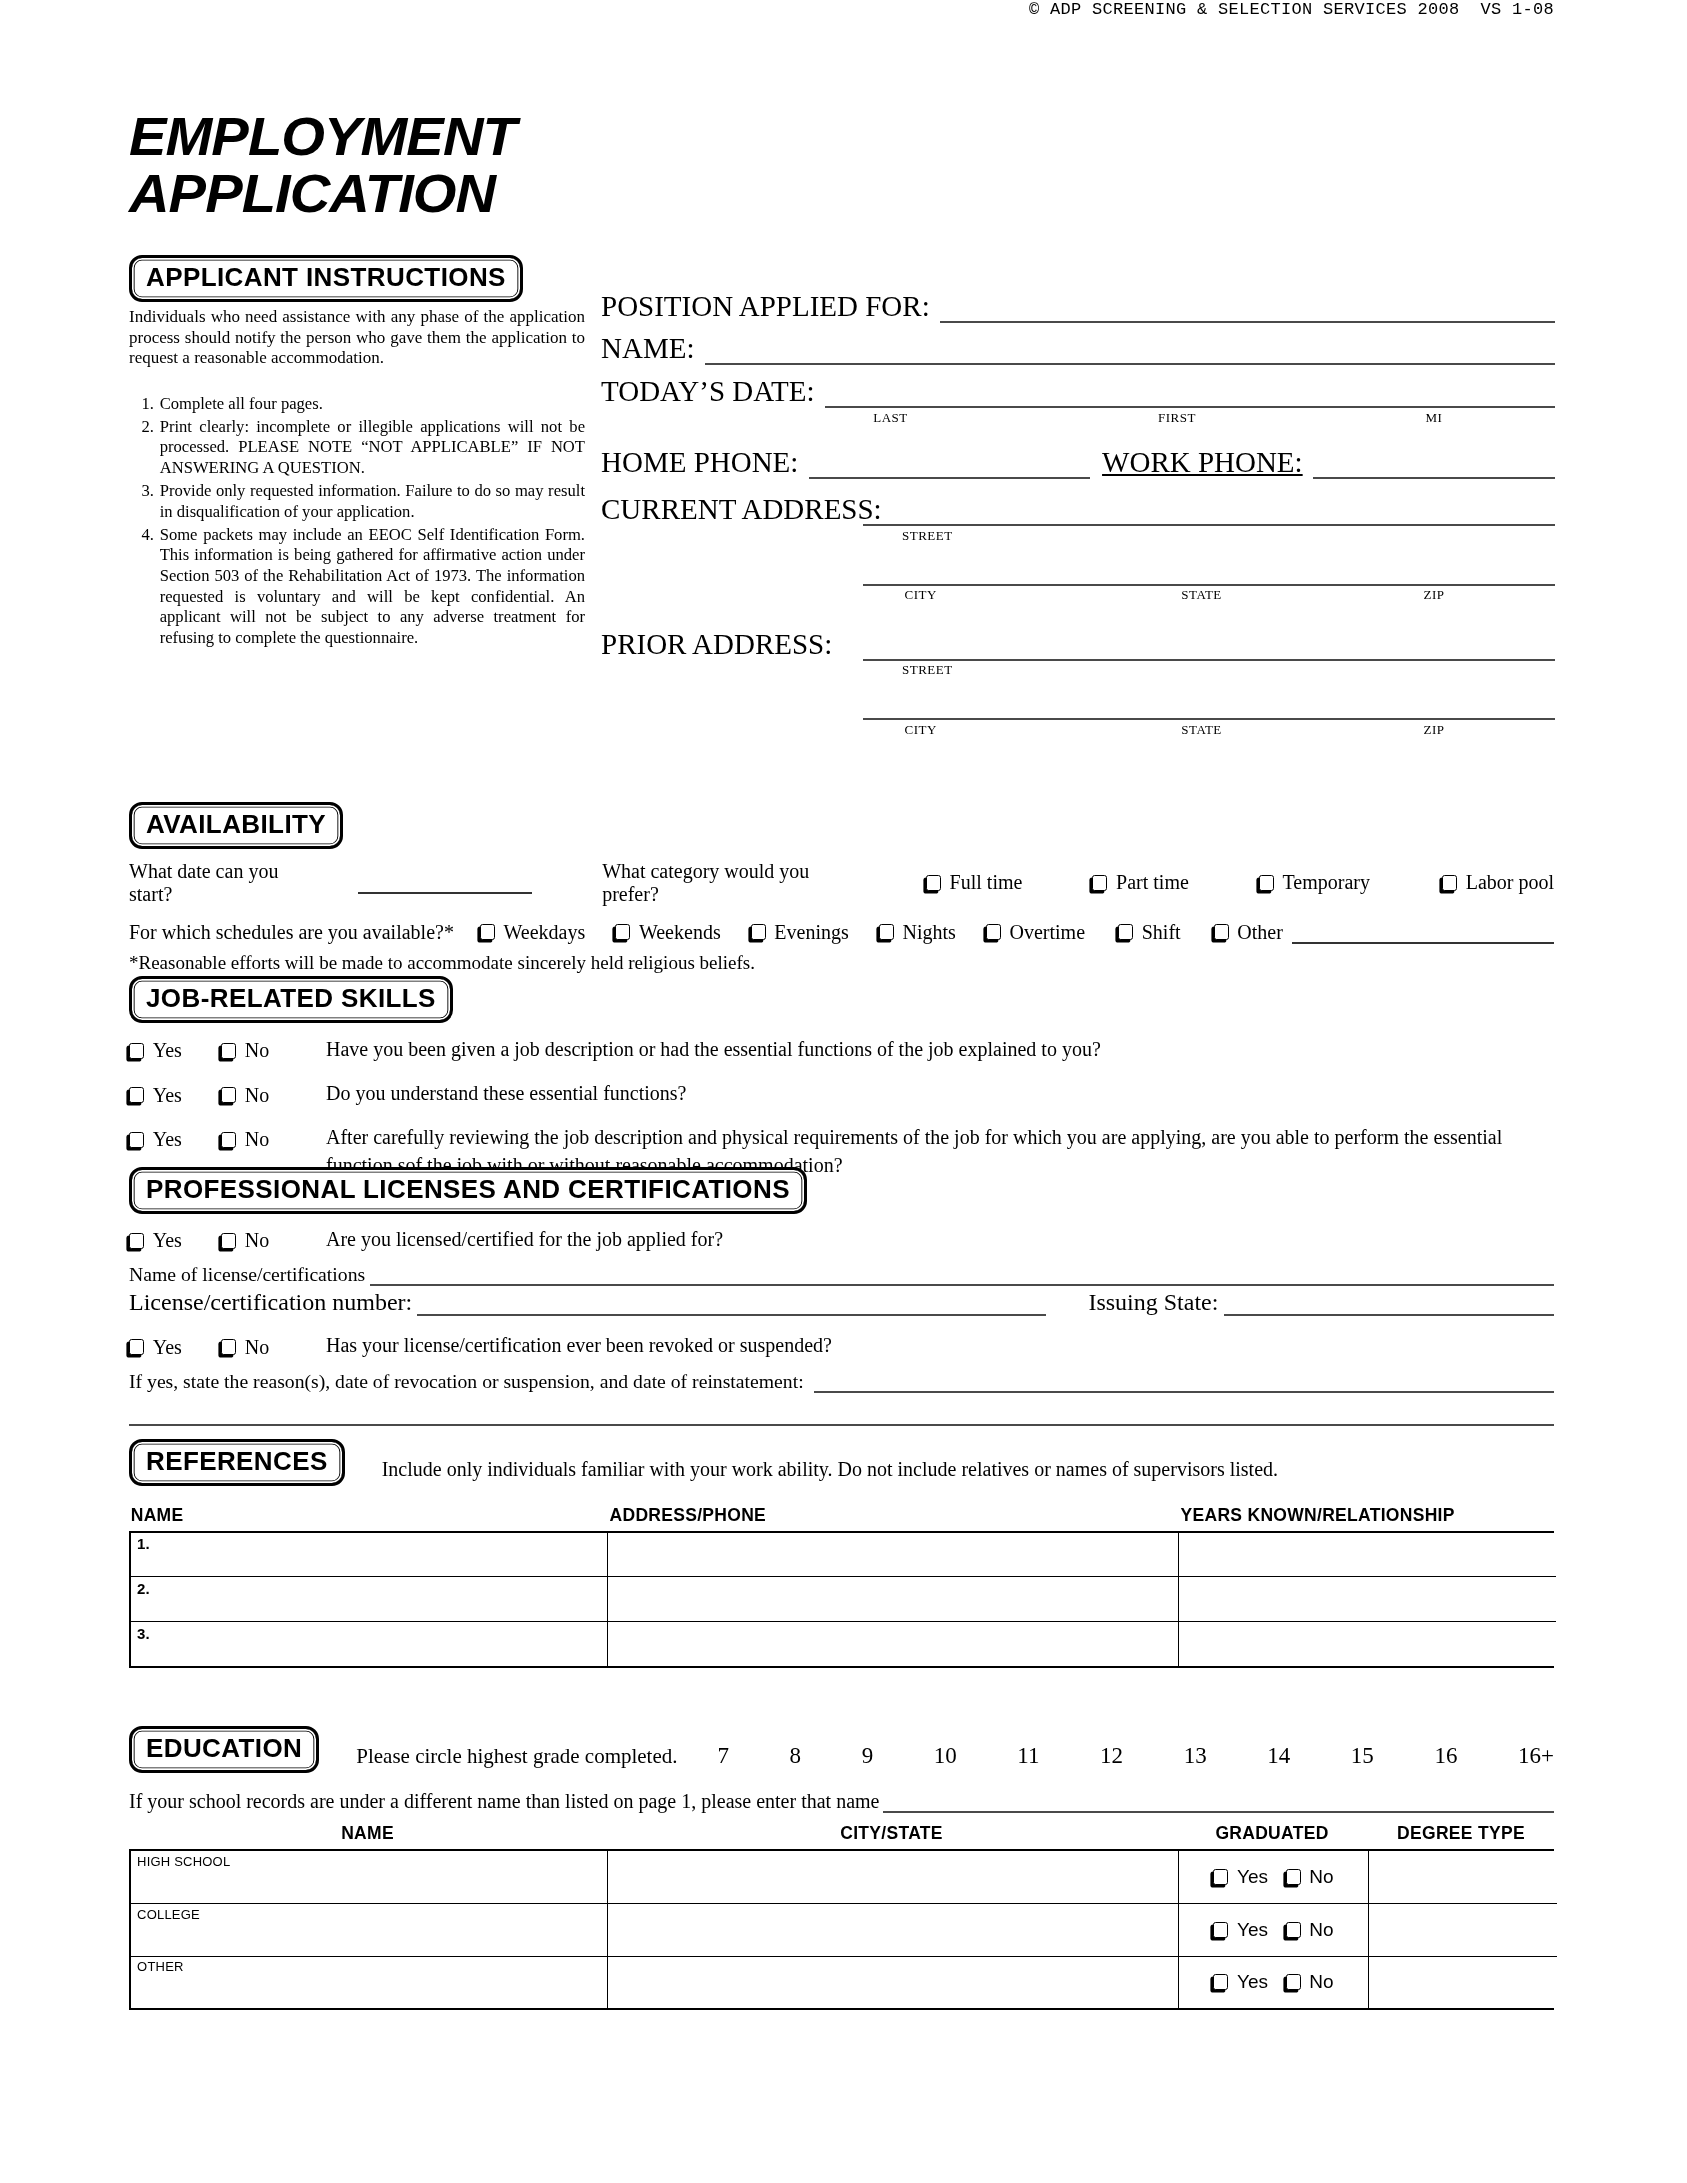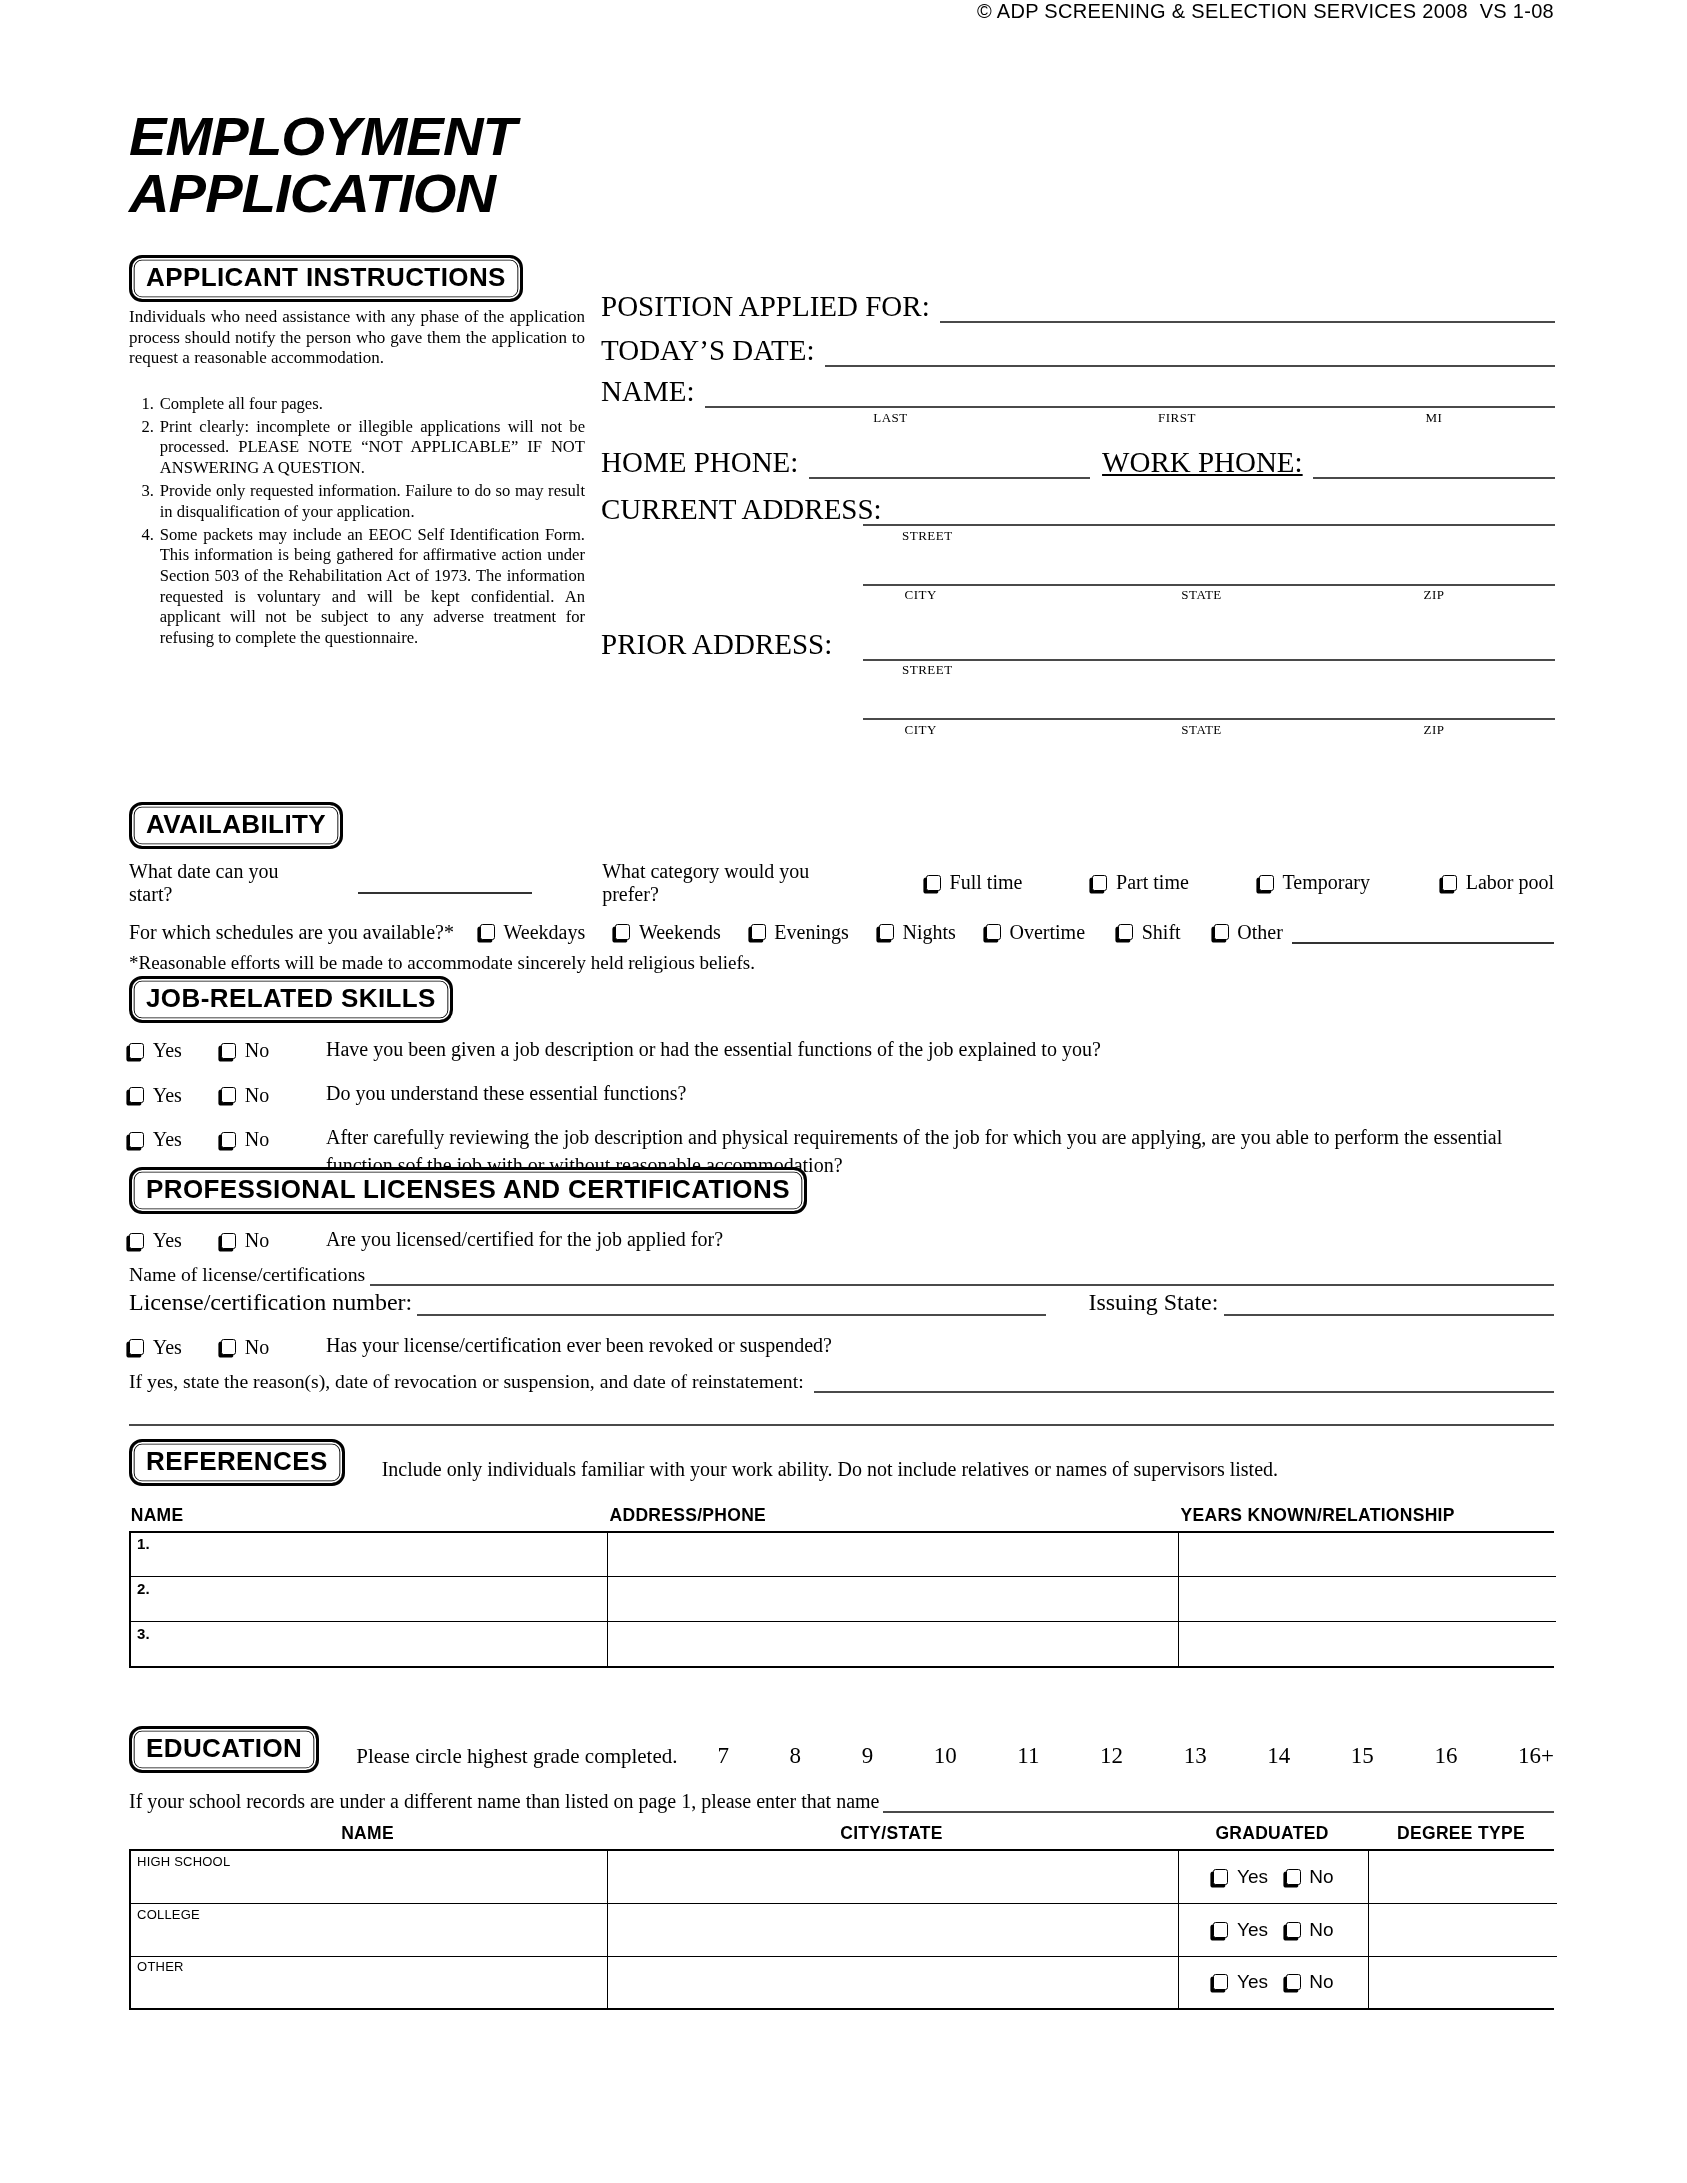--- a/index.html
+++ b/index.html
@@ -58,22 +58,22 @@
   .tbl .cell { border-right:1.7px solid #000; border-bottom:1.7px solid #000;
     font-family:"Liberation Sans", sans-serif; padding:2.6px 0 0 6.1px; background:#fff; }
   .tbl .cell.last-col { border-right:none; }
   .tbl .cell.last-row { border-bottom:none; }
   .rownum { font-weight:bold; font-size:15px; }
   .schoolname { font-size:13px; letter-spacing:0.2px; }
   .gradcell { display:flex; align-items:center; justify-content:center; gap:17.5px;
     font-family:"Liberation Serif", serif; font-size:19px; padding:0 !important; }
 
   .footer {
-    position:absolute; right:133px; top:2404; font-family:Liberation Sans, sans-serif;
-    font-size:20px; letter-spacing:0.3px; white-space:pre;
+    position:absolute; right:133px; top:2404; font-family:Liberation Mono, monospace;
+    font-size:17px; letter-spacing:0.3px; white-space:pre;
   }
 </style>
 </head>
 <body>
 
 <div class="page">
 
   <div class="sec" style="top:108px;">
     <div class="title">
       <div>EMPLOYMENT</div>
@@ -95,27 +95,27 @@
     </ol>
   </div>
 
   <div style="position:absolute; left:601px; top:290px; width:954px;">
 
     <div class="frow" style="height:33px;">
       <span class="flabel">POSITION APPLIED FOR:</span>
       <span class="line" style="height:33px;"></span>
     </div>
 
+    <div class="frow" style="height:33px; margin-top:8.7px;">
+      <span class="flabel">NAME:</span>
+      <span class="line" style="height:33px;"></span>
+    </div>
+
     <div class="frow" style="height:33px; margin-top:10.5px;">
       <span class="flabel">TODAY’S DATE:</span>
-      <span class="line" style="height:33px;"></span>
-    </div>
-
-    <div class="frow" style="height:33px; margin-top:8.7px;">
-      <span class="flabel">NAME:</span>
       <span class="line" style="height:33px;"></span>
     </div>
     <div class="subrow" style="margin-left:91px;">
       <span style="left:21%;">LAST</span>
       <span style="left:54%;">FIRST</span>
       <span style="left:85%;">MI</span>
     </div>
 
     <div class="frow" style="height:33px; margin-top:19px;justify-content:flex-end;">
       <span class="flabel">HOME PHONE:</span>

